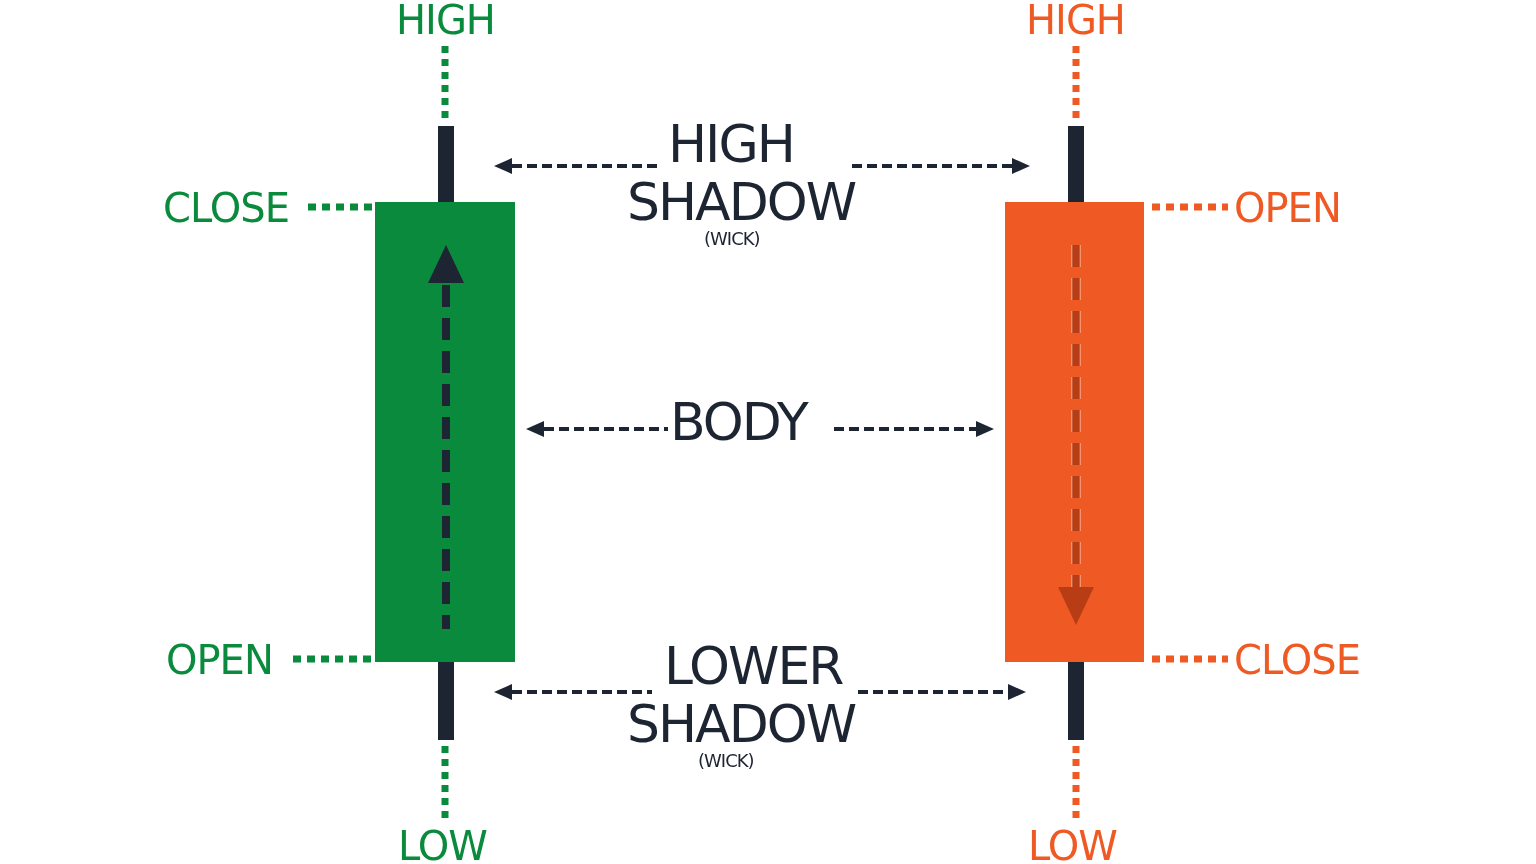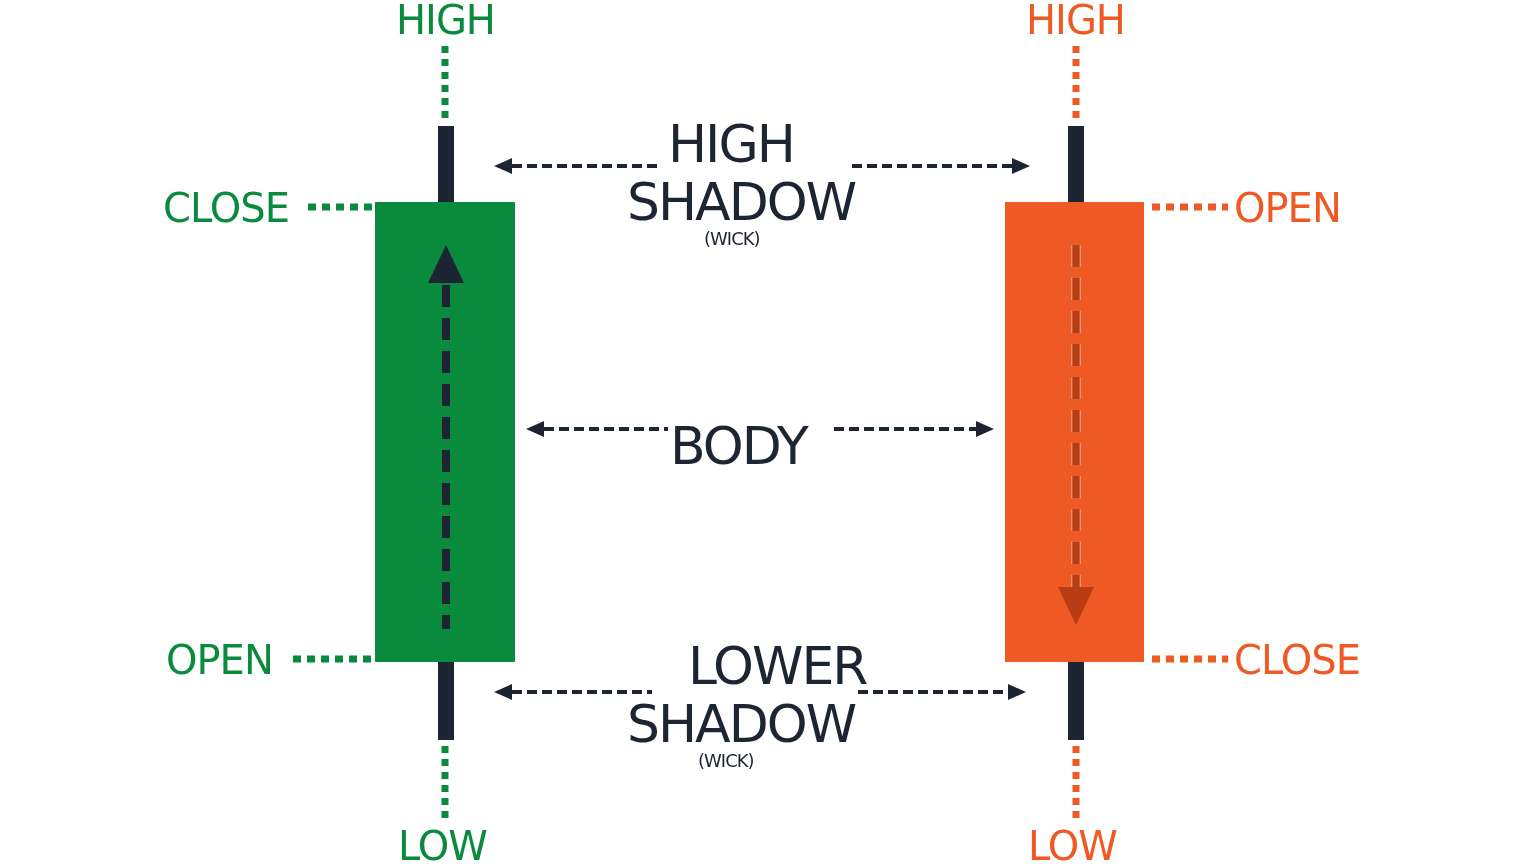--- a/index.html
+++ b/index.html
@@ -97,29 +97,29 @@
   </svg>
   <div class="lbl center-txt dark" style="left:627px; top:176px;">SHADOW</div>
   <div class="lbl small dark" style="left:704px; top:230px;">(WICK)</div>
 </div>
 
 <div>
   <svg style="left:526px; top:419px;" width="144" height="20">
     <polygon points="0,10 18,2 18,18" fill="#1d2533"></polygon>
     <line x1="18" y1="10" x2="142" y2="10" stroke="#1d2533" stroke-width="4" stroke-dasharray="10,5"></line>
   </svg>
-  <div class="lbl center-txt dark" style="left:670px; top:396px;margin-top:24px;">BODY</div>
+  <div class="lbl center-txt dark" style="left:670px; top:396px;">BODY</div>
   <svg style="left:834px; top:419px;" width="162" height="20">
     <line x1="0" y1="10" x2="142" y2="10" stroke="#1d2533" stroke-width="4" stroke-dasharray="10,5"></line>
     <polygon points="160,10 142,2 142,18" fill="#1d2533"></polygon>
   </svg>
 </div>
 
 <div>
-  <div class="lbl center-txt dark" style="left:688px; top:640px;">LOWER</div>
+  <div class="lbl center-txt dark" style="left:664px; top:640px;">LOWER</div>
   <svg style="left:494px; top:682px;" width="160" height="20">
     <polygon points="0,10 18,2 18,18" fill="#1d2533"></polygon>
     <line x1="18" y1="10" x2="158" y2="10" stroke="#1d2533" stroke-width="4" stroke-dasharray="10,5"></line>
   </svg>
   <svg style="left:858px; top:682px;" width="170" height="20">
     <line x1="0" y1="10" x2="150" y2="10" stroke="#1d2533" stroke-width="4" stroke-dasharray="10,5"></line>
     <polygon points="168,10 150,2 150,18" fill="#1d2533"></polygon>
   </svg>
   <div class="lbl center-txt dark" style="left:627px; top:698px;">SHADOW</div>
   <div class="lbl small dark" style="left:698px; top:752px;">(WICK)</div>

